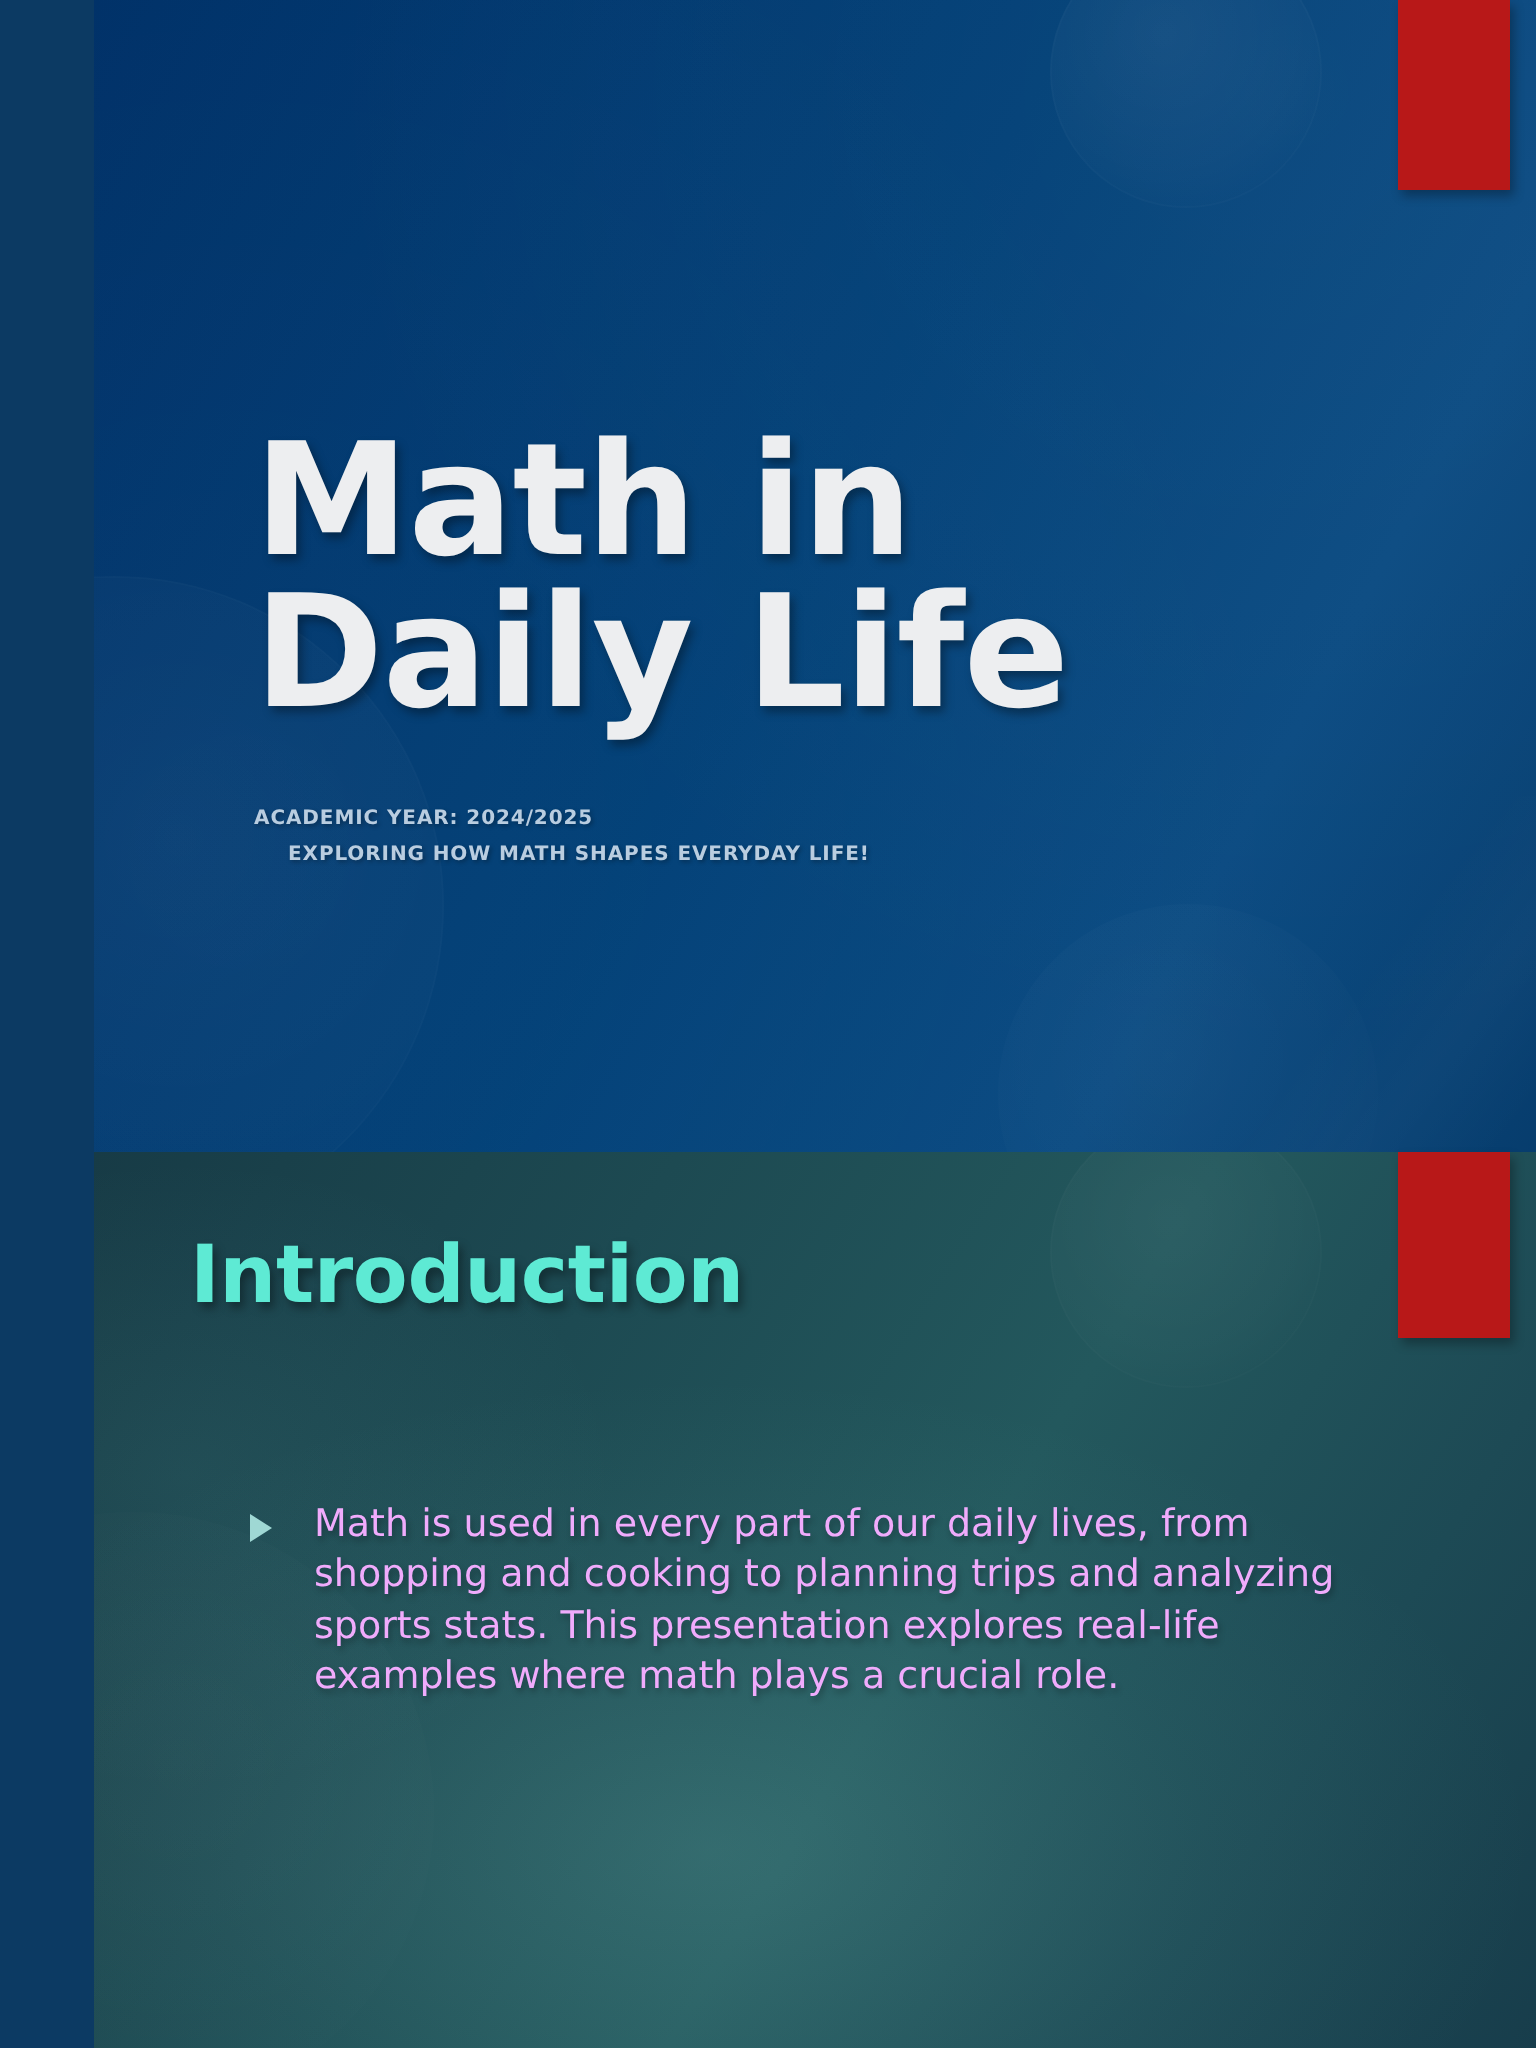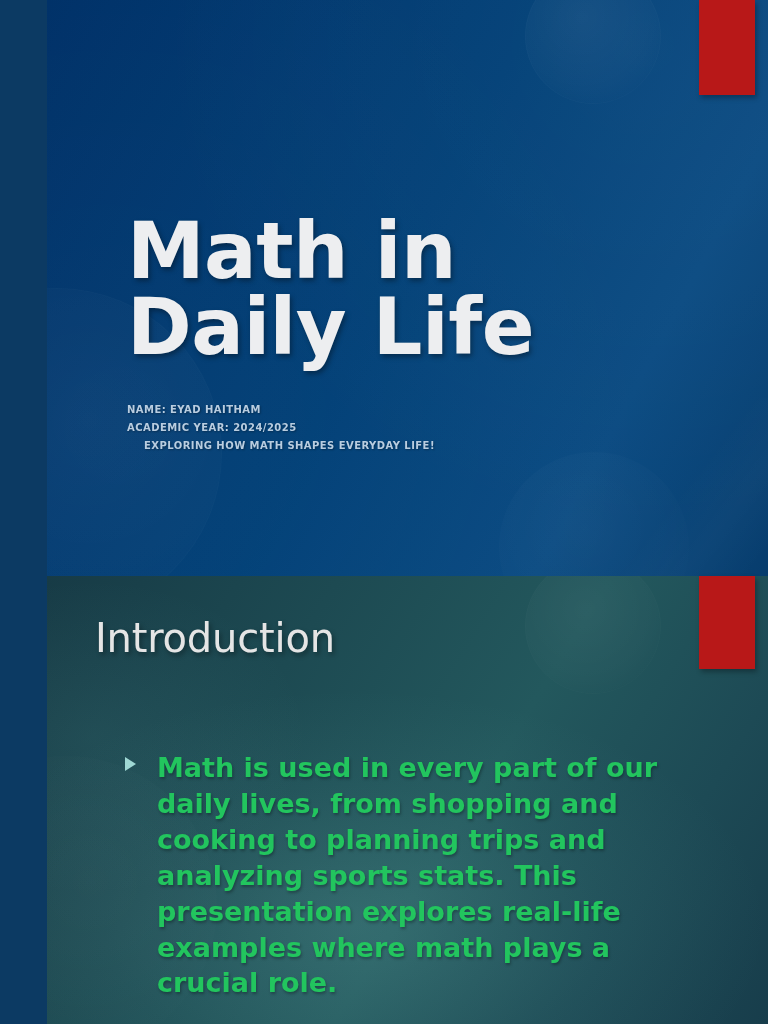--- a/index.html
+++ b/index.html
@@ -90,42 +90,42 @@
     background:radial-gradient(circle at 44% 38%, rgba(255,255,255,0.042), rgba(255,255,255,0.014) 58%, rgba(255,255,255,0) 78%);
     box-shadow:0 0 0 1px rgba(255,255,255,0.016) inset;
   }
   .s2-blob-b {
     left:-130px; top:180px; width:300px; height:300px;
     background:radial-gradient(circle at 58% 42%, rgba(255,255,255,0.026), rgba(255,255,255,0) 74%);
   }
 
   .section-heading {
     position:absolute; left:48px; top:618px;
-    font-size:40px; font-weight:400; line-height:1.0;
-    color:#e5e5e5; letter-spacing:-0.2px;
+    font-size:40px; font-weight:700; line-height:1.0;
+    color:#5eead4; letter-spacing:-0.2px;
     text-shadow:2px 3px 5px rgba(0,0,0,0.36);
   }
 
   .bullet-list {
     position:absolute; left:76px; top:750px; width:572px;
     list-style:none;
   }
   .bullet-item {
     position:relative; padding-left:34px;
   }
   .bullet-marker {
     position:absolute; left:2px; top:7px;
     width:0; height:0;
     border-left:11px solid #9fd8d4;
     border-top:7px solid transparent;
     border-bottom:7px solid transparent;
   }
   .bullet-text {
-    font-size:27px; line-height:1.33; font-weight:700;
-    color:#22c55e;
+    font-size:19px; line-height:1.33; font-weight:400;
+    color:#f0abfc;
     text-shadow:1px 2px 3px rgba(0,0,0,0.30);
   }
 </style>
 </head>
 <body>
 
 <div class="deck">
 
   <section class="slide-title">
 
@@ -135,21 +135,20 @@
     <div class="s1-streak"></div>
 
     <div class="accent-bar accent-bar-top"></div>
 
     <div class="title-block">
       <h1 class="deck-title">Math in
 Daily Life</h1>
     </div>
 
     <div class="subtitle-block">
-      <div class="subtitle-line">NAME: EYAD HAITHAM</div>
       <div class="subtitle-line">ACADEMIC YEAR: 2024/2025</div>
       <div class="subtitle-line">EXPLORING HOW MATH SHAPES EVERYDAY LIFE!</div>
     </div>
 
   </section>
 
   <section class="slide-content">
     <div class="blob s2-blob-a"></div>
     <div class="blob s2-blob-b"></div>
   </section>

